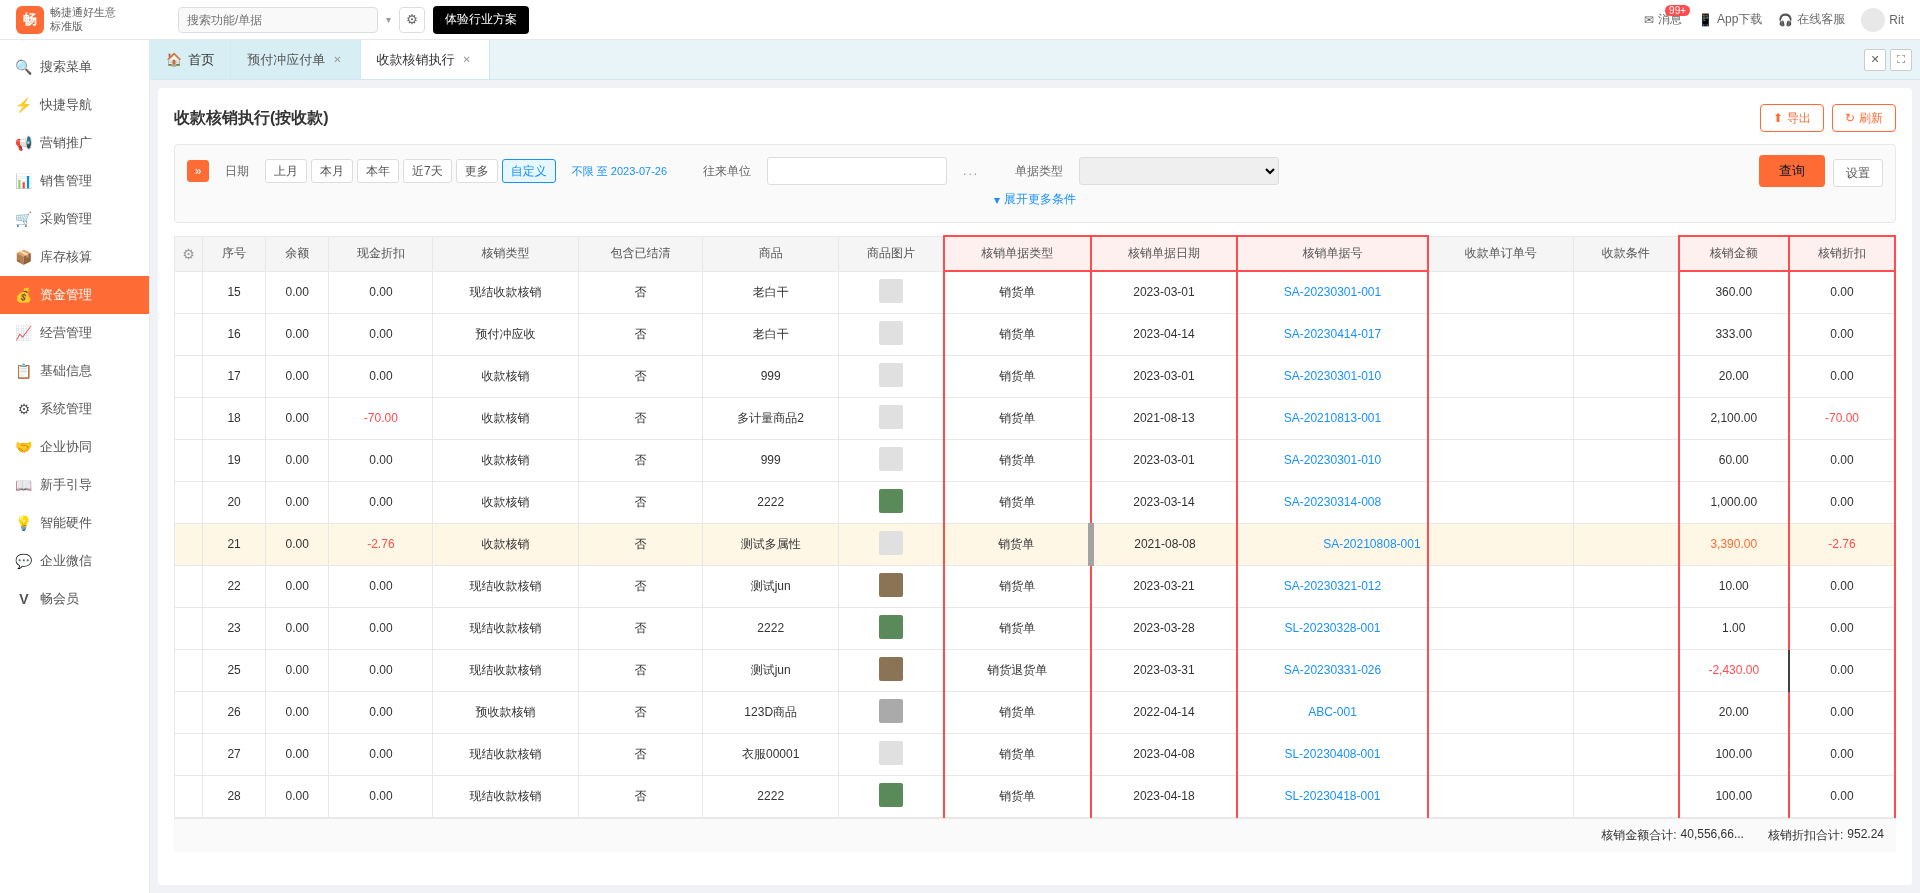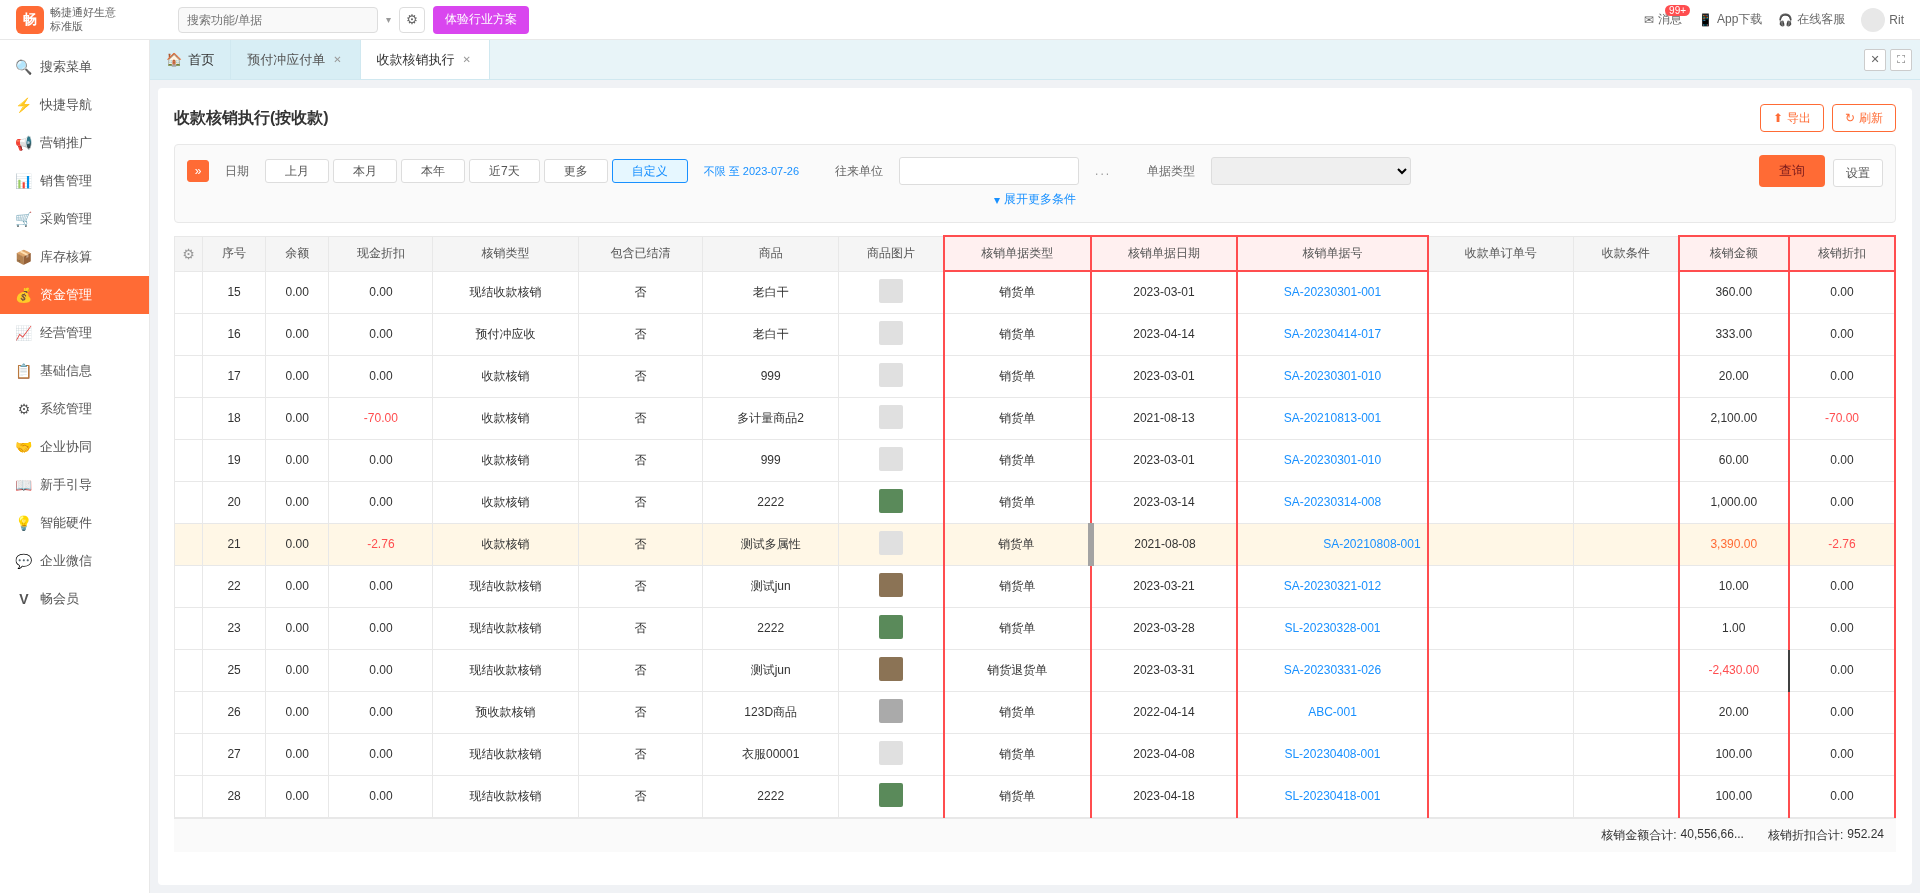--- a/index.html
+++ b/index.html
@@ -7,21 +7,21 @@
 
     
     .top-bar { height: 40px; background: #fff; display: flex; align-items: center; padding: 0 16px; border-bottom: 1px solid #e8e8e8; gap: 12px; }
     .logo-area { display: flex; align-items: center; gap: 6px; width: 150px; }
     .logo-icon { width: 28px; height: 28px; background: #ff6b35; border-radius: 6px; display: flex; align-items: center; justify-content: center; color: #fff; font-weight: bold; font-size: 14px; }
     .logo-text { font-size: 11px; color: #666; line-height: 1.2; }
     .top-search { flex: 1; display: flex; align-items: center; gap: 8px; }
     .top-search-input { width: 200px; height: 26px; border: 1px solid #ddd; border-radius: 4px; padding: 0 8px; font-size: 12px; background: #f9f9f9; color: #999; }
     .top-chevron { color: #999; font-size: 10px; }
     .gear-btn { width: 26px; height: 26px; border: 1px solid #ddd; border-radius: 4px; background: #fff; cursor: pointer; display: flex; align-items: center; justify-content: center; color: #666; }
-    .industry-btn { height: 28px; background: #d946ef; color: #fff; border: none; border-radius: 4px; padding: 0 12px; font-size: 12px; cursor: pointer; font-family: inherit; }
+    .industry-btn { height: 28px; background: #000000; color: #fff; border: none; border-radius: 4px; padding: 0 12px; font-size: 12px; cursor: pointer; font-family: inherit; }
     .top-right { display: flex; align-items: center; gap: 16px; margin-left: auto; }
     .top-right-item { display: flex; align-items: center; gap: 4px; color: #666; font-size: 12px; cursor: pointer; position: relative; }
     .badge { background: #ff4d4f; color: #fff; border-radius: 8px; padding: 0 4px; font-size: 10px; position: absolute; top: -6px; right: -8px; }
     .user-avatar { width: 24px; height: 24px; background: #e8e8e8; border-radius: 50%; }
     .user-name { color: #666; font-size: 12px; }
 
     
     .main-layout { display: flex; height: calc(893px - 40px); }
 
     
@@ -47,27 +47,27 @@
     .page-content { flex: 1; padding: 16px; overflow: auto; background: #fff; margin: 8px; border-radius: 4px; }
     .page-title { font-size: 16px; font-weight: 600; color: #333; margin-bottom: 12px; display: flex; align-items: center; justify-content: space-between; }
     .page-title-actions { display: flex; gap: 8px; }
     .action-btn { height: 28px; padding: 0 12px; border: 1px solid #ff6b35; color: #ff6b35; background: #fff; border-radius: 4px; font-size: 12px; cursor: pointer; display: flex; align-items: center; gap: 4px; font-family: inherit; }
 
     
     .filter-area { background: #fafafa; border: 1px solid #e8e8e8; border-radius: 4px; padding: 10px 12px; margin-bottom: 12px; }
     .filter-row { display: flex; align-items: center; gap: 16px; }
     .filter-label { color: #666; font-size: 12px; white-space: nowrap; }
     .filter-btns { display: flex; gap: 4px; }
-    .filter-btn { height: 24px; padding: 0 19px; border: 1px solid #ddd; background: #fff; border-radius: 3px; font-size: 12px; cursor: pointer; color: #555; font-family: inherit; }
+    .filter-btn { height: 24px; padding: 0 8px; border: 1px solid #ddd; background: #fff; border-radius: 3px; font-size: 12px; cursor: pointer; color: #555; font-family: inherit; }
     .filter-btn.custom { color: #1890ff; border-color: #1890ff; background: #e6f7ff; }
     .filter-date-text { font-size: 11px; color: #1890ff; }
     .filter-input { height: 28px; border: 1px solid #ddd; border-radius: 3px; padding: 0 8px; font-size: 12px; flex: 1; min-width: 120px; font-family: inherit; }
     .filter-dots { color: #999; letter-spacing: 2px; }
     .filter-select { height: 28px; border: 1px solid #ddd; border-radius: 3px; padding: 0 8px; font-size: 12px; flex: 1; min-width: 120px; font-family: inherit; }
-    .query-btn { height: 32px; padding: 0 20px; background: #ff6b35; color: #7f1d1d; border: none; border-radius: 4px; font-size: 13px; cursor: pointer; font-family: inherit; }
+    .query-btn { height: 32px; padding: 0 20px; background: #ff6b35; color: #0f172a; border: none; border-radius: 4px; font-size: 13px; cursor: pointer; font-family: inherit; }
     .expand-row { display: flex; justify-content: center; margin: 4px 0; }
     .expand-btn { display: flex; align-items: center; gap: 4px; color: #1890ff; font-size: 12px; cursor: pointer; background: none; border: none; font-family: inherit; }
     .settings-btn { height: 28px; padding: 0 12px; border: 1px solid #ddd; background: #fff; border-radius: 3px; font-size: 12px; cursor: pointer; color: #555; font-family: inherit; margin-top: 4px; }
 
     
     .table-container { overflow: auto; position: relative; }
     table { width: 100%; border-collapse: collapse; font-size: 12px; }
     thead tr { background: #f5f5f5; }
     th { padding: 8px 6px; text-align: center; border: 1px solid #e8e8e8; font-weight: 500; color: #555; white-space: nowrap; position: sticky; top: 0; background: #f5f5f5; z-index: 1; }
     td { padding: 7px 6px; text-align: center; border: 1px solid #e8e8e8; color: #333; white-space: nowrap; }

